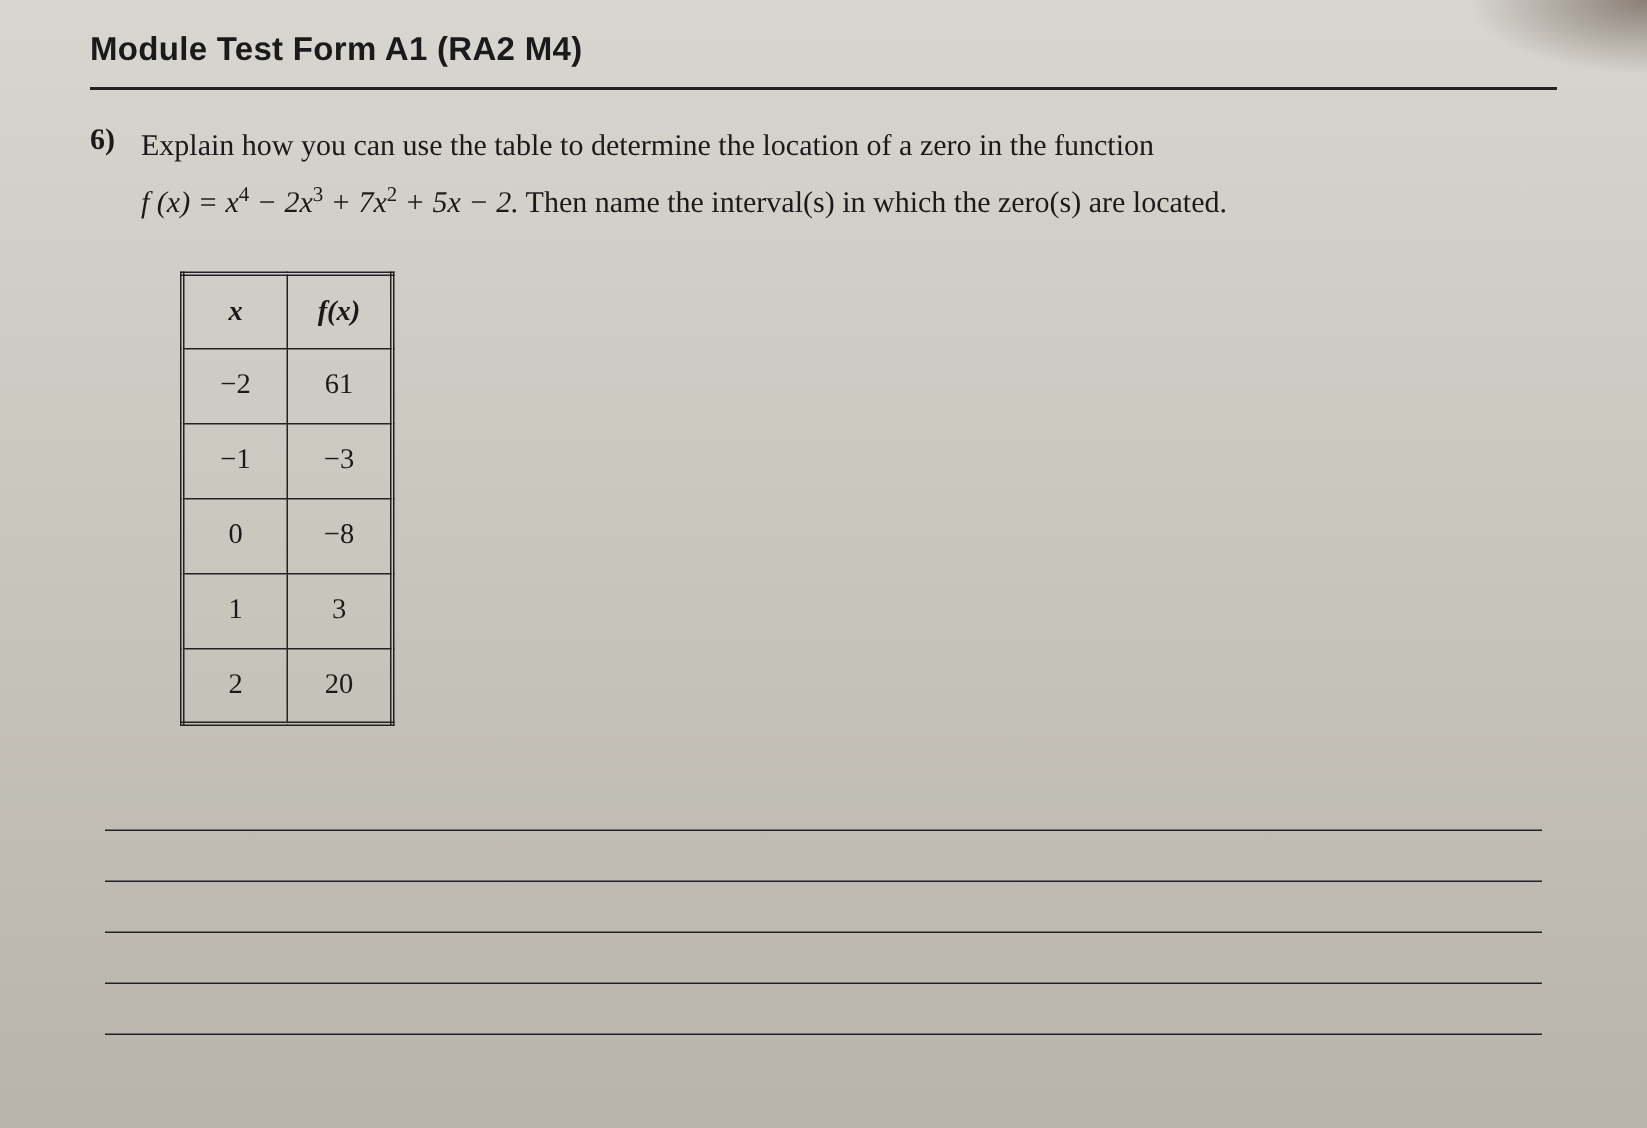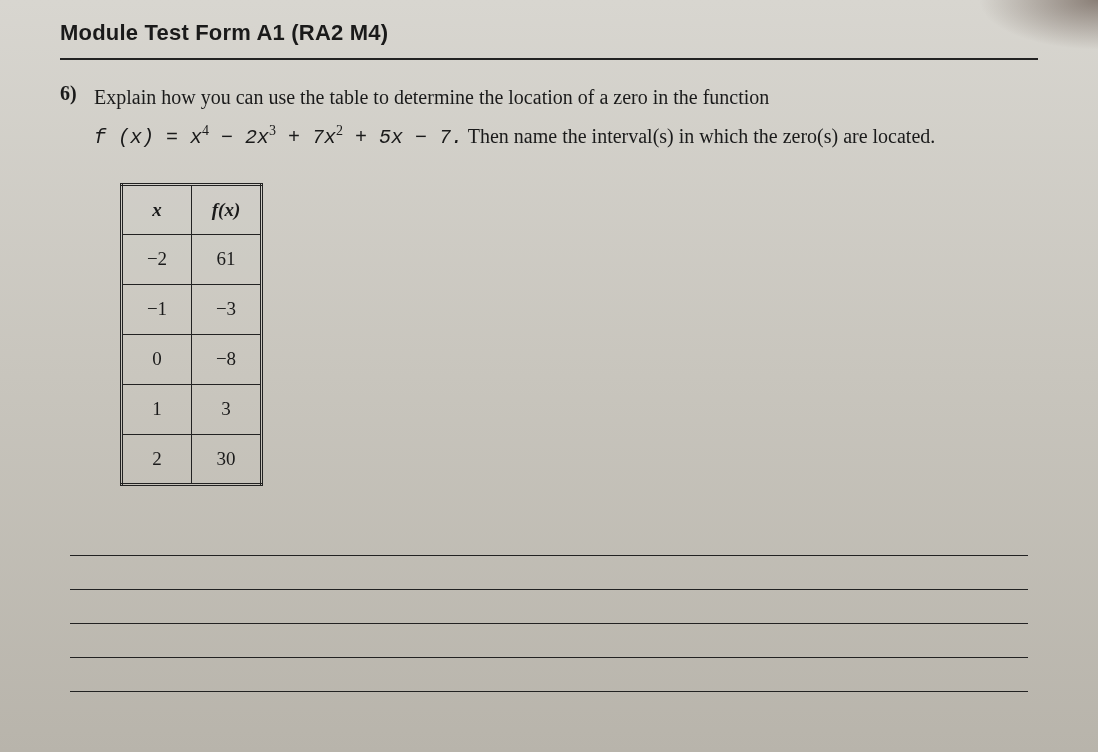--- a/index.html
+++ b/index.html
@@ -45,21 +45,21 @@
     line-height: 1.5;
     text-align: center;
   }
   .fn-line {
     margin-left: 34px;
     font-size: 20px;
     line-height: 1.5;
   }
   .fn-math {
     font-style: italic;
-    font-family: Liberation Mono, monospace;
+    font-family: Liberation Serif, serif;
     text-align: center;
   }
   sup { font-size: 0.7em; vertical-align: super; }
   .table-wrap {
     margin: 30px 0 0 60px;
   }
   table {
     border-collapse: collapse;
     border: 3px double #222;
   }
@@ -103,21 +103,21 @@
 
   <div class="header-title">Module Test Form A1 (RA2 M4)</div>
   <hr class="header-rule">
 
   <div class="question">
     <div class="q-number">6)</div>
     <div class="q-body">Explain how you can use the table to determine the location of a zero in the function</div>
   </div>
 
   <div class="fn-line">
-    <span class="fn-math">f (x) = x</span><sup>4</sup><span class="fn-math"> − 2x</span><sup>3</sup><span class="fn-math"> + 7x</span><sup>2</sup><span class="fn-math"> + 5x − 7.</span><span> Then name the interval(s) in which the zero(s) are located.</span>
+    <span class="fn-math">f (x) = x</span><sup>4</sup><span class="fn-math"> − 2x</span><sup>3</sup><span class="fn-math"> + 7x</span><sup>2</sup><span class="fn-math"> + 5x − 2.</span><span> Then name the interval(s) in which the zero(s) are located.</span>
   </div>
 
   <div class="table-wrap">
     <table>
       <tbody>
           <tr>
         <td class="header-cell">x</td>
         <td class="header-cell">f(x)</td>
       </tr>
       <tr>
@@ -131,21 +131,21 @@
       <tr>
         <td>0</td>
         <td>−8</td>
       </tr>
       <tr>
         <td>1</td>
         <td>3</td>
       </tr>
       <tr>
         <td>2</td>
-        <td>30</td>
+        <td>20</td>
       </tr>
     </tbody>
       </table>
   </div>
 
   <div class="answer-lines">
     <div class="answer-line"></div>
     <div class="answer-line"></div>
     <div class="answer-line"></div>
     <div class="answer-line"></div>

